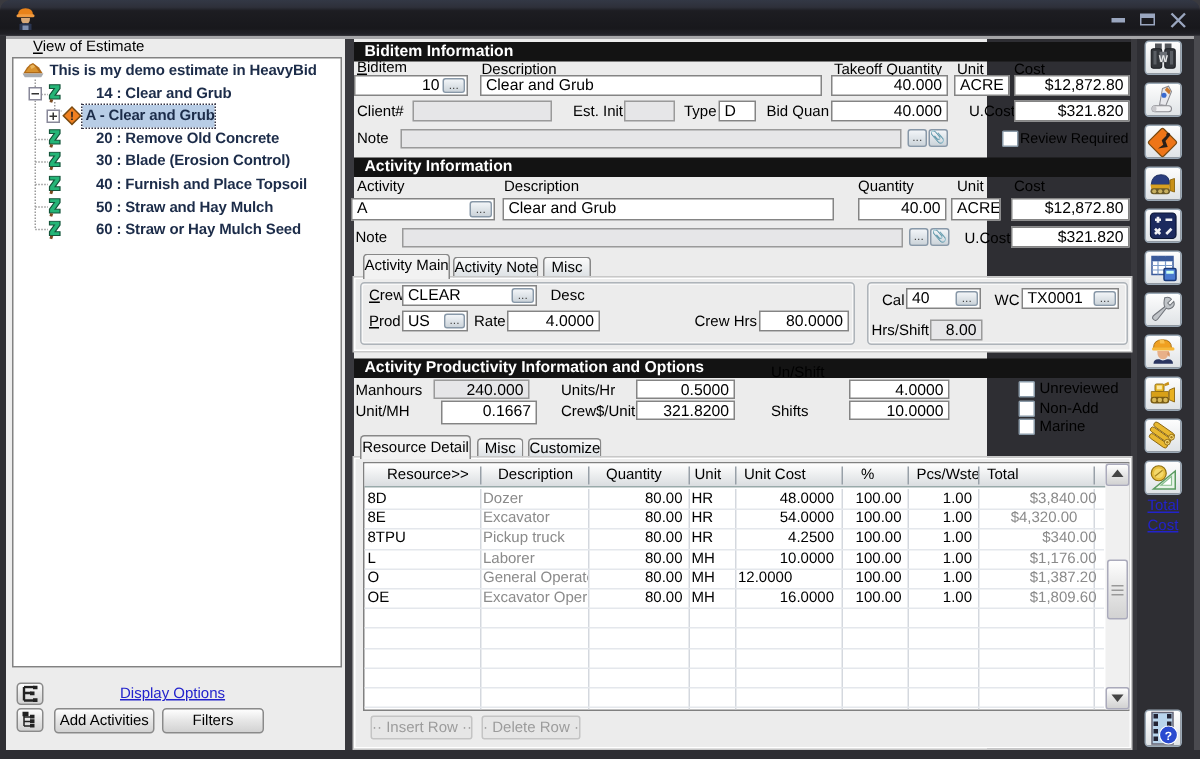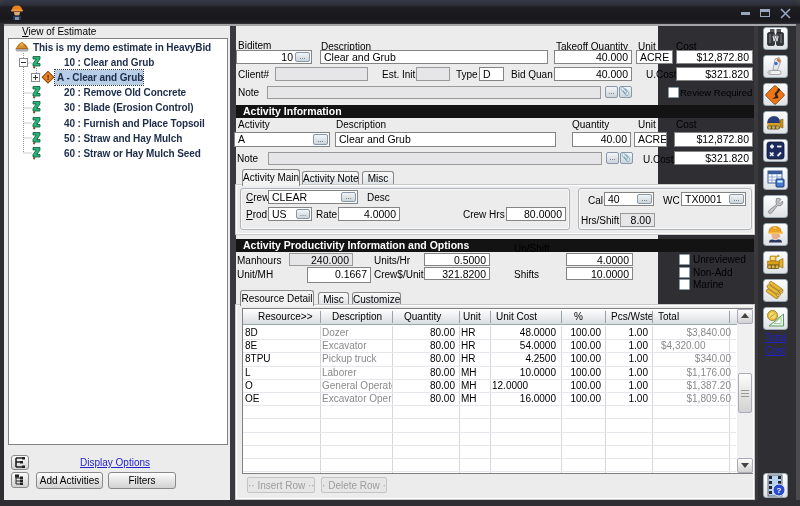--- a/index.html
+++ b/index.html
@@ -90,21 +90,21 @@
       <path d="M1 9 H15 L13.5 11.5 H2.5 Z" fill="#a8acb2"></path>
     </svg>
     <div class="treerow" style="left:33px;top:41px">This is my demo estimate in HeavyBid</div>
 
     <div style="position:absolute;left:19px;top:58px;width:9px;height:9px;background:#fff;border:1px solid #889">
       <div style="position:absolute;left:1px;top:3px;width:5px;height:1px;background:#333"></div>
       </div>
     <svg style="position:absolute;left:31px;top:56px" width="10" height="13" viewBox="0 0 10 13">
         <use href="#boltsym"></use>
       </svg>
-    <div class="treerow" style="left:64px;top:56px">10 : Clear and Grub</div>
+    <div class="treerow" style="left:64px;top:56px">14 : Clear and Grub</div>
 
     <div style="position:absolute;left:31px;top:73px;width:9px;height:9px;background:#fff;border:1px solid #889">
       <div style="position:absolute;left:1px;top:3px;width:5px;height:1px;background:#333"></div>
       <div style="position:absolute;left:3px;top:1px;width:1px;height:5px;background:#333"></div>
       </div>
 
     <svg style="position:absolute;left:41px;top:70px" width="14" height="14" viewBox="0 0 14 14">
       <rect x="3" y="3" width="8.2" height="8.2" transform="rotate(45 7 7)" fill="#f08020" stroke="#7a4a10"></rect>
       <text x="7" y="10" font-size="8" font-weight="bold" fill="#222" text-anchor="middle">!</text>
     </svg>
@@ -144,20 +144,21 @@
     <path d="M2 2 V10 M2 4 H6 M2 7 H6 M2 10 H6" stroke="#222" stroke-width="1" fill="none"></path>
     <rect x="1" y="0.5" width="4" height="3" fill="#222"></rect>
       <rect x="6" y="2.5" width="3" height="2.5" fill="#222"></rect>
     <rect x="6" y="5.5" width="3" height="2.5" fill="#222"></rect>
       <rect x="6" y="8.5" width="3" height="2.5" fill="#222"></rect>
   </svg>
   <div class="link" style="position:absolute;left:80px;top:457px">Display Options</div>
   <div class="btn" style="left:36px;top:472px;width:67px;height:17px;line-height:16px">Add Activities</div>
   <div class="btn" style="left:108px;top:472px;width:68px;height:17px;line-height:16px">Filters</div>
 
+  <div class="bar" style="top:28px">Biditem Information</div>
   <div class="lbl" style="left:238px;top:41px"><span style="text-decoration:underline">B</span>iditem</div>
   <div class="lbl" style="left:321px;top:42px">Description</div>
   <div class="lbl" style="left:556px;top:42px">Takeoff Quantity</div>
   <div class="lbl" style="left:638px;top:42px">Unit</div>
   <div class="lbl" style="left:676px;top:42px">Cost</div>
 
   <div class="fld" style="left:236px;top:50px;width:76px;height:14px">
       <span style="position:absolute;right:18px;top:1px">10</span>
       <span class="dots" style="right:1px;top:1px;width:15px;height:10px">...</span>
     </div>
@@ -281,21 +282,21 @@
     </div>
   <div class="lbl" style="left:374px;top:256px">Units/Hr</div>
   <div class="fld" style="left:424px;top:253px;width:66px;height:13px">
       <span class="tr">0.5000</span>
     </div>
   <div class="lbl" style="left:514px;top:244px">Un/Shift</div>
   <div class="fld" style="left:566px;top:253px;width:67px;height:13px">
       <span class="tr">4.0000</span>
     </div>
   <div class="lbl" style="left:237px;top:270px">Unit/MH</div>
-  <div class="fld" style="left:307px;top:267px;width:64px;height:16px">
+  <div class="fld" style="left:294px;top:267px;width:64px;height:16px">
       <span class="tr">0.1667</span>
     </div>
   <div class="lbl" style="left:374px;top:270px">Crew$/Unit</div>
   <div class="fld" style="left:424px;top:267px;width:66px;height:13px">
       <span class="tr">321.8200</span>
     </div>
   <div class="lbl" style="left:514px;top:270px">Shifts</div>
   <div class="fld" style="left:566px;top:267px;width:67px;height:13px">
       <span class="tr">10.0000</span>
     </div>
@@ -355,21 +356,21 @@
     <div class="gcell" style="left:551px;top:327.0px;width:50px;text-align:right">100.00</div>
     <div class="gcell" style="left:598px;top:327.0px;width:50px;text-align:right">1.00</div>
     <div class="gcell" style="left:661px;top:327.0px;width:70px;text-align:right;color:#8a8a8a">$3,840.00</div>
     <div class="gcell" style="left:245px;top:340.2px">8E</div>
     <div class="gcell" style="left:322px;top:340.2px;color:#8a8a8a;width:70px;overflow:hidden">Excavator</div>
     <div class="gcell" style="left:395px;top:340.2px;width:60px;text-align:right">80.00</div>
     <div class="gcell" style="left:461px;top:340.2px">HR</div>
     <div class="gcell" style="left:492px;top:340.2px;width:64px;text-align:right">54.0000</div>
     <div class="gcell" style="left:551px;top:340.2px;width:50px;text-align:right">100.00</div>
     <div class="gcell" style="left:598px;top:340.2px;width:50px;text-align:right">1.00</div>
-    <div class="gcell" style="left:661px;top:340.2px;width:70px;text-align:left;color:#8a8a8a">$4,320.00</div>
+    <div class="gcell" style="left:661px;top:340.2px;width:70px;text-align:center;color:#8a8a8a">$4,320.00</div>
     <div class="gcell" style="left:245px;top:353.4px">8TPU</div>
     <div class="gcell" style="left:322px;top:353.4px;color:#8a8a8a;width:70px;overflow:hidden">Pickup truck</div>
     <div class="gcell" style="left:395px;top:353.4px;width:60px;text-align:right">80.00</div>
     <div class="gcell" style="left:461px;top:353.4px">HR</div>
     <div class="gcell" style="left:492px;top:353.4px;width:64px;text-align:right">4.2500</div>
     <div class="gcell" style="left:551px;top:353.4px;width:50px;text-align:right">100.00</div>
     <div class="gcell" style="left:598px;top:353.4px;width:50px;text-align:right">1.00</div>
     <div class="gcell" style="left:661px;top:353.4px;width:70px;text-align:right;color:#8a8a8a">$340.00</div>
     <div class="gcell" style="left:245px;top:366.6px">L</div>
     <div class="gcell" style="left:322px;top:366.6px;color:#8a8a8a;width:70px;overflow:hidden">Laborer</div>

